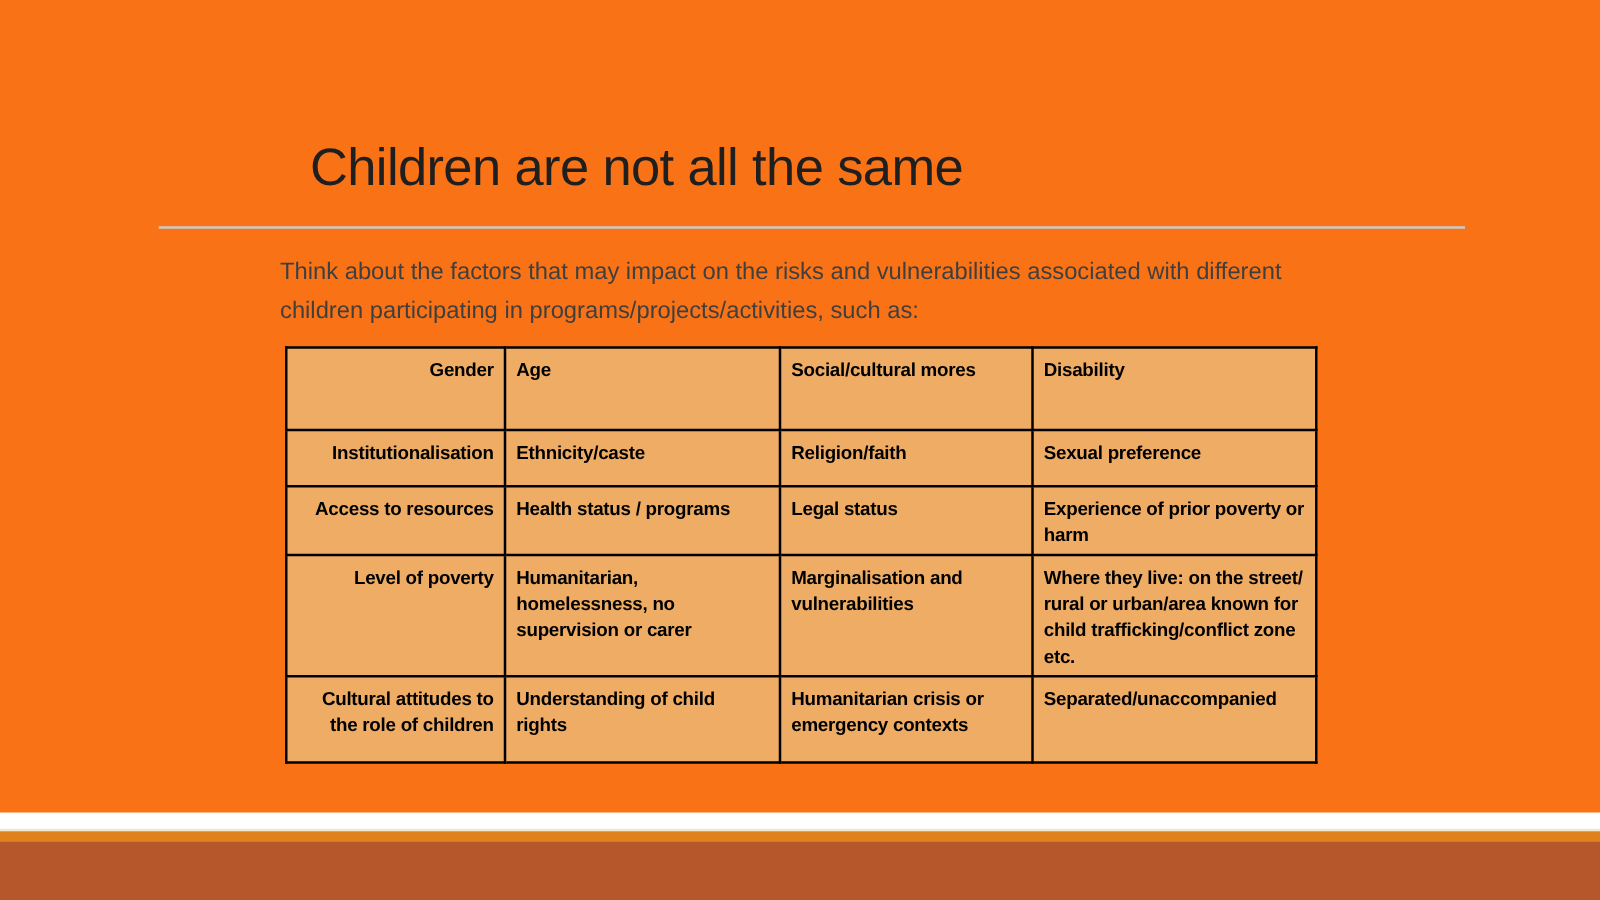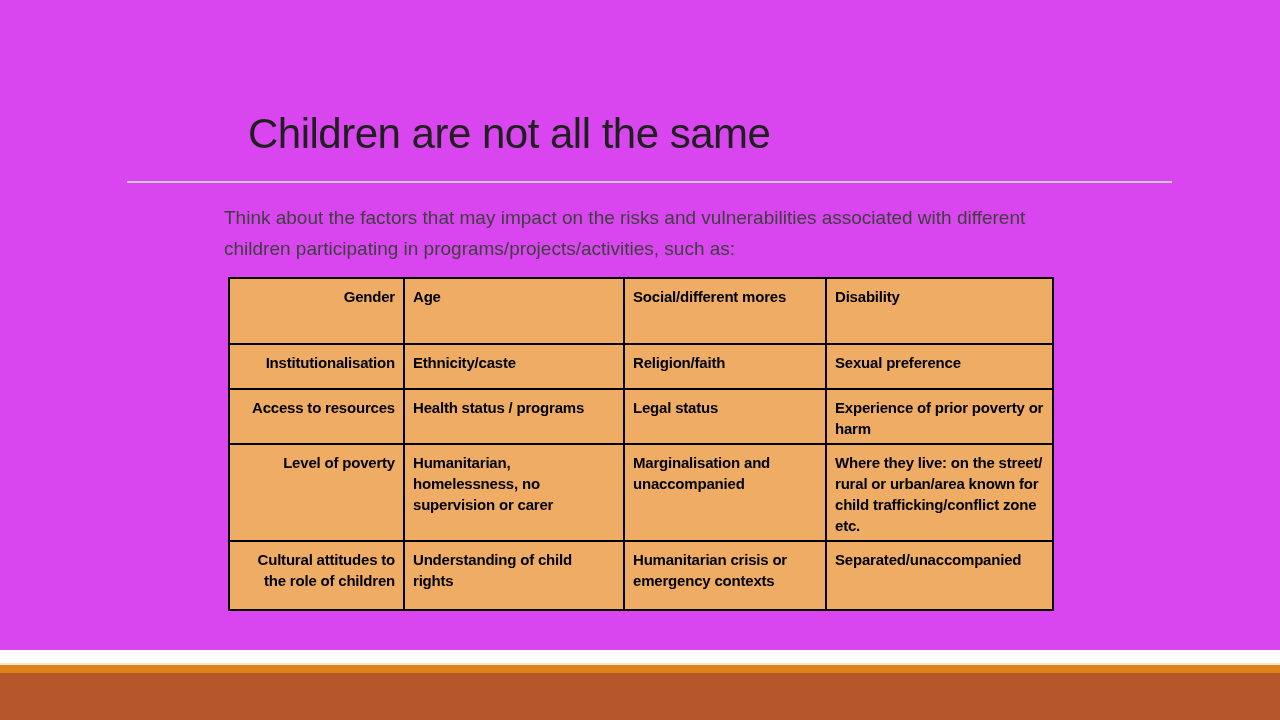--- a/index.html
+++ b/index.html
@@ -5,21 +5,21 @@
   html, body { margin: 0; padding: 0; }
   body {
     width: 1280px; height: 720px;
     background: #ffffff;
     font-family: "Liberation Sans", sans-serif;
     overflow: hidden;
   }
   .slide {
     position: relative;
     width: 1280px; height: 650px;
-    background: #d946ef;
+    background: #f97316;
   }
   .slide-title {
     position: absolute;
     left: 248px; top: 110px;
     margin: 0;
     font-size: 42px;
     font-weight: 400;
     letter-spacing: -0.5px;
     color: #1f1f1f;
     font-family: "Liberation Sans", sans-serif;
@@ -102,39 +102,39 @@
     <colgroup>
         <col class="c1">
         <col class="c2">
         <col class="c3">
         <col class="c4">
       </colgroup>
     <tbody>
       <tr class="r1">
         <td>Gender</td>
         <td>Age</td>
-        <td>Social/different mores</td>
+        <td>Social/cultural mores</td>
         <td>Disability</td>
       </tr>
       <tr class="r2">
         <td>Institutionalisation</td>
         <td>Ethnicity/caste</td>
         <td>Religion/faith</td>
         <td>Sexual preference</td>
       </tr>
       <tr class="r3">
         <td>Access to resources</td>
         <td>Health status / programs</td>
         <td>Legal status</td>
         <td>Experience of prior poverty or harm</td>
       </tr>
       <tr class="r4">
         <td>Level of poverty</td>
         <td>Humanitarian, homelessness, no supervision or carer</td>
-        <td>Marginalisation and unaccompanied</td>
+        <td>Marginalisation and vulnerabilities</td>
         <td>Where they live: on the street/ rural or urban/area known for child trafficking/conflict zone etc.</td>
       </tr>
       <tr class="r5">
         <td>Cultural attitudes to the role of children</td>
         <td>Understanding of child rights</td>
         <td>Humanitarian crisis or emergency contexts</td>
         <td>Separated/unaccompanied</td>
       </tr>
     </tbody>
   </table>

